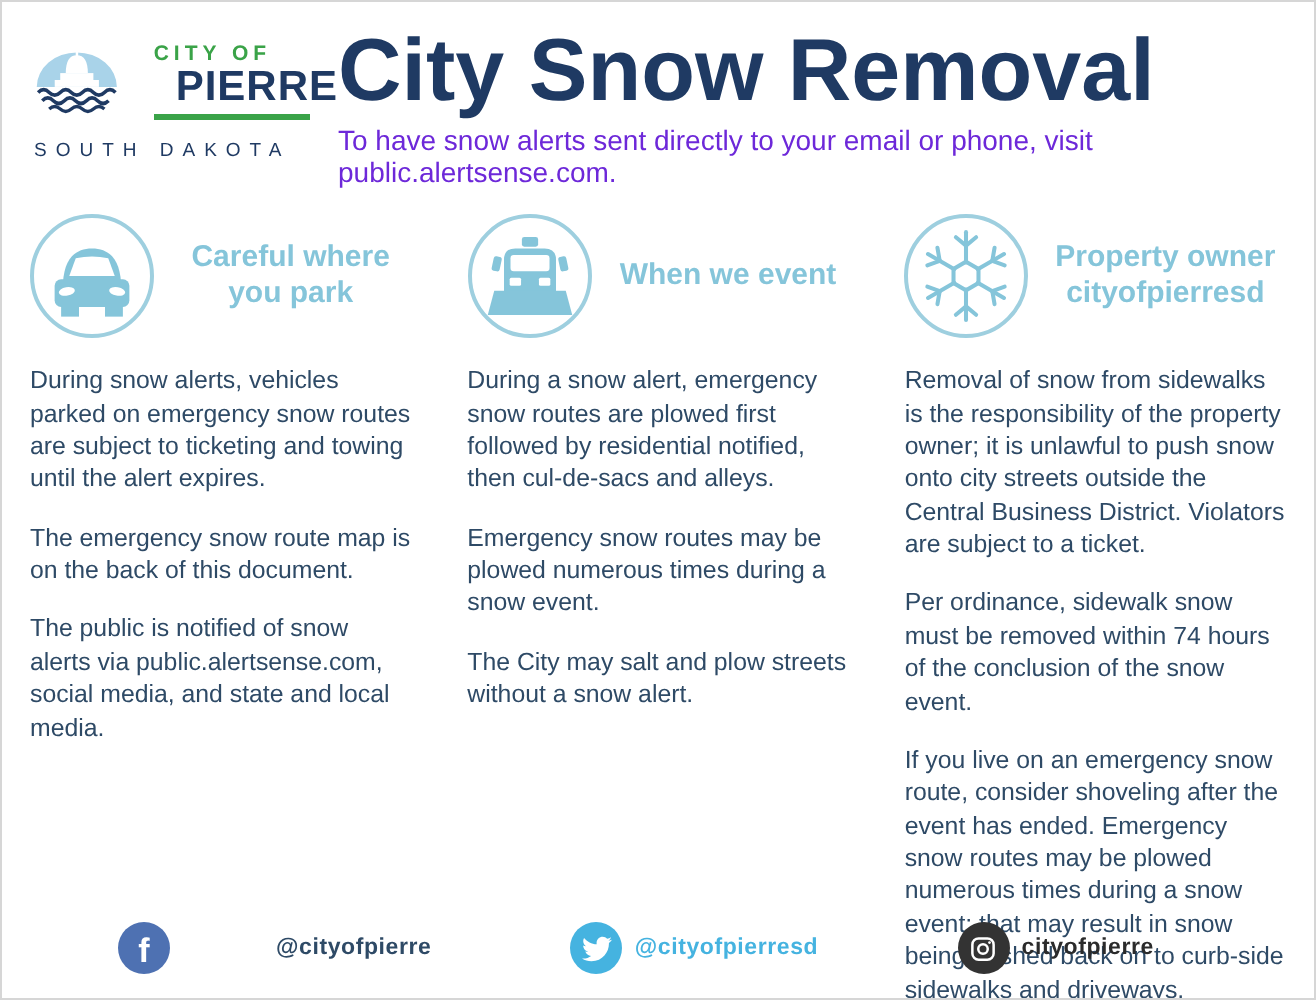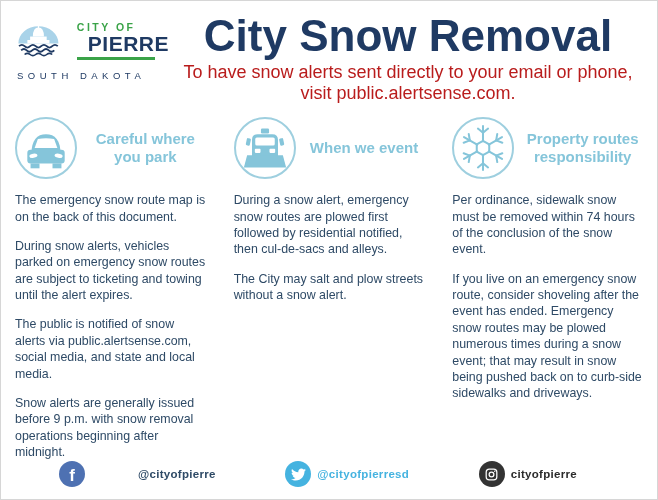--- a/index.html
+++ b/index.html
@@ -14,23 +14,23 @@
   .header { display:flex; align-items:flex-start; padding:10px 10px 0 16px; }
   .logo { width:152px; flex-shrink:0; padding-top:4px; }
   .logo-top { display:flex; align-items:flex-start; gap:17px; }
   .logo-graphic { width:62px; height:50px; }
   .logo-words { padding-top:6px; }
   .logo-cityof { color:#3aa348; font-size:10.5px; font-weight:bold; letter-spacing:2.5px; }
   .logo-pierre { color:#1f3a63; font-size:21px; font-weight:800; letter-spacing:0.5px; line-height:1.05;margin-left:11px; }
   .logo-rule { border-bottom:3px solid #3aa348; width:78px; margin-top:2px; }
   .logo-state { color:#1f3a63; font-size:9.5px; letter-spacing:4.5px; margin-top:5px; text-align:left; width:148px; }
 
-  .title-block { flex:1; text-align:center; padding-top:2px; }
+  .title-block { flex:1; padding-top:2px; }
   .main-title { margin:0; color:#1f3a63; font-size:44px; font-weight:800; letter-spacing:0px; line-height:1.05; }
-  .subtitle { color:#b91c1c; font-size:18px; margin-top:3px; }
+  .subtitle { color:#6d28d9; font-size:14px; margin-top:3px; }
 
   
   .columns { display:grid; grid-template-columns:1fr 1fr 1fr; column-gap:26px; padding:8px 12px 0 14px; }
   .col-header { display:flex; align-items:center; gap:6px; min-height:72px; margin-bottom:8px; }
   .circle {
     width:62px; height:62px; border:2px solid #9ecfdf; border-radius:50%;
     display:flex; align-items:center; justify-content:center; flex-shrink:0; background:#fff;
   }
   .col-heading { flex:1; color:#85c5da; font-weight:bold; font-size:15px; line-height:1.2; text-align:center; }
   .col p { margin:0 0 13px 0; color:#2e4a66; font-size:12.4px; line-height:1.32; }
@@ -101,43 +101,43 @@
             <rect x="9" y="34" width="46" height="17" rx="4" fill="#85c5da"></rect>
             <rect x="13" y="51" width="11" height="6" fill="#85c5da"></rect>
             <rect x="40" y="51" width="11" height="6" fill="#85c5da"></rect>
             <path d="M18 32 L46 32 L42 21 Q32 19 22 21 Z" fill="#ffffff"></path>
             <ellipse cx="16.5" cy="41.5" rx="5" ry="2.6" fill="#ffffff" transform="rotate(-10 16.5 41.5)"></ellipse>
             <ellipse cx="47.5" cy="41.5" rx="5" ry="2.6" fill="#ffffff" transform="rotate(10 47.5 41.5)"></ellipse>
           </svg>
         </div>
         <div class="col-heading">Careful where you park</div>
       </div>
+      <p>During snow alerts, vehicles parked on emergency snow routes are subject to ticketing and towing until the alert expires.</p>
       <p>The emergency snow route map is on the back of this document.</p>
-      <p>During snow alerts, vehicles parked on emergency snow routes are subject to ticketing and towing until the alert expires.</p>
       <p>The public is notified of snow alerts via public.alertsense.com, social media, and state and local media.</p>
-      <p>Snow alerts are generally issued before 9 p.m. with snow removal operations beginning after midnight.</p>
     </div>
 
     <div class="col">
       <div class="col-header">
         <div class="circle">
           <svg width="52" height="52" viewBox="0 0 64 64">
             <rect x="27" y="8" width="10" height="6" rx="1.5" fill="#85c5da"></rect>
             <rect x="9" y="20" width="5" height="9" rx="1.5" fill="#85c5da" transform="rotate(12 11.5 24.5)"></rect>
             <rect x="50" y="20" width="5" height="9" rx="1.5" fill="#85c5da" transform="rotate(-12 52.5 24.5)"></rect>
             <path d="M16 42 L16 22 Q16 15 23 15 L41 15 Q48 15 48 22 L48 42 Z" fill="#85c5da"></path>
             <rect x="20" y="19" width="24" height="10" rx="2" fill="#ffffff"></rect>
             <rect x="19.5" y="33" width="7" height="5" rx="1" fill="#ffffff"></rect>
             <rect x="37.5" y="33" width="7" height="5" rx="1" fill="#ffffff"></rect>
             <path d="M10 41 L54 41 L58 56 L6 56 Z" fill="#85c5da"></path>
           </svg>
         </div>
         <div class="col-heading">When we event</div>
       </div>
       <p>During a snow alert, emergency snow routes are plowed first followed by residential notified, then cul-de-sacs and alleys.</p>
+      <p>Emergency snow routes may be plowed numerous times during a snow event.</p>
       <p>The City may salt and plow streets without a snow alert.</p>
     </div>
 
     <div class="col">
       <div class="col-header">
         <div class="circle">
           <svg width="54" height="54" viewBox="0 0 64 64" stroke="#85c5da" stroke-width="2.4" fill="none" stroke-linecap="round">
             <defs>
               <g id="sf-arm">
                 <line x1="32" y1="24" x2="32" y2="6"></line>
@@ -147,22 +147,23 @@
             </defs>
             <polygon points="32,23.5 39.4,27.8 39.4,36.2 32,40.5 24.6,36.2 24.6,27.8"></polygon>
             <use href="#sf-arm"></use>
             <use href="#sf-arm" transform="rotate(60 32 32)"></use>
             <use href="#sf-arm" transform="rotate(120 32 32)"></use>
             <use href="#sf-arm" transform="rotate(180 32 32)"></use>
             <use href="#sf-arm" transform="rotate(240 32 32)"></use>
             <use href="#sf-arm" transform="rotate(300 32 32)"></use>
           </svg>
         </div>
-        <div class="col-heading">Property routes responsibility</div>
+        <div class="col-heading">Property owner cityofpierresd</div>
       </div>
+      <p>Removal of snow from sidewalks is the responsibility of the property owner; it is unlawful to push snow onto city streets outside the Central Business District. Violators are subject to a ticket.</p>
       <p>Per ordinance, sidewalk snow must be removed within 74 hours of the conclusion of the snow event.</p>
       <p>If you live on an emergency snow route, consider shoveling after the event has ended. Emergency snow routes may be plowed numerous times during a snow event; that may result in snow being pushed back on to curb-side sidewalks and driveways.</p>
     </div>
   </div>
 
   <div class="footer">
 
     <div class="social">
       <div class="social-circle fb-circle">
         <span>f</span>

